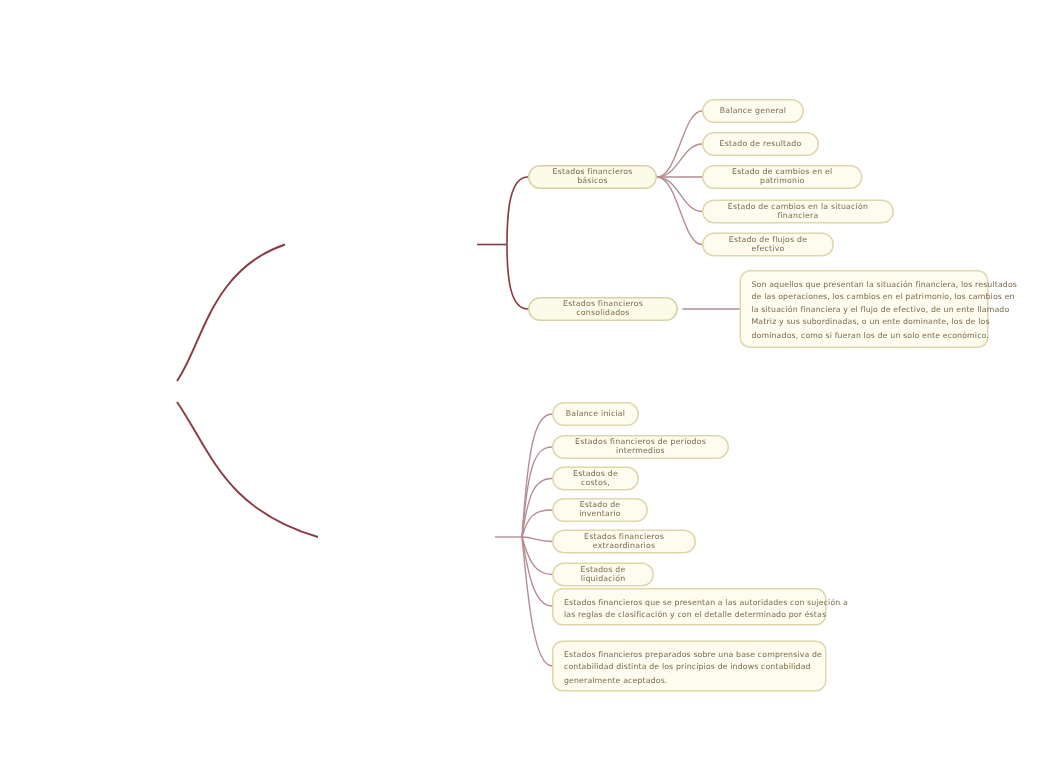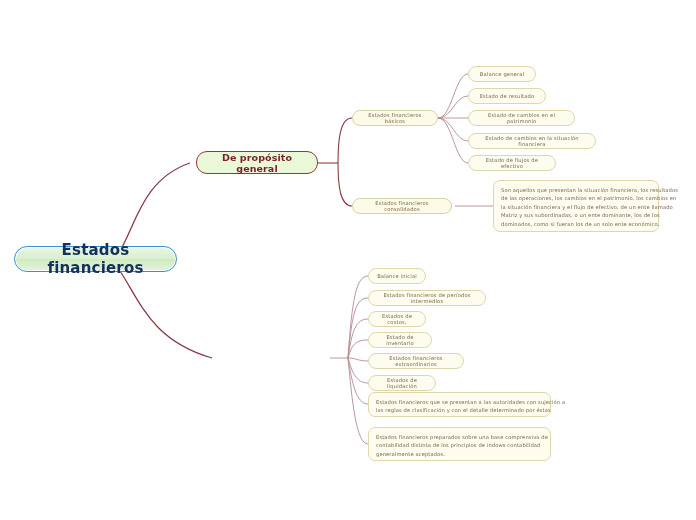--- a/index.html
+++ b/index.html
@@ -128,27 +128,21 @@
       <path d="M348,358 C352,312 356,298 368,298"></path>
       <path d="M348,358 C352,330 356,319 368,319"></path>
       <path d="M348,358 C352,344 356,340 368,340"></path>
       <path d="M348,358 C356,358 358,361 368,361"></path>
       <path d="M348,358 C352,372 356,383 368,383"></path>
       <path d="M348,358 C352,382 356,404 368,404"></path>
       <path d="M348,358 C352,400 356,444 368,444"></path>
     </g>
   </svg>
 
-  <div class="node node-root" style="left:14px; top:246px; width:163px; height:26px;">
-    <span>Estados financieros</span>
-  </div>
-
-  <div class="node node-l2" style="left:196px; top:151px; width:122px; height:23px;">
-    <span>De propósito general</span>
-  </div>
+
 
 
   <div class="node node-l3" style="left:352px; top:110px; width:86px; height:16px;">
     <span>Estados financieros básicos</span>
   </div>
 
   <div class="node node-l3" style="left:352px; top:198px; width:100px; height:16px;">
     <span>Estados financieros consolidados</span>
   </div>
 

